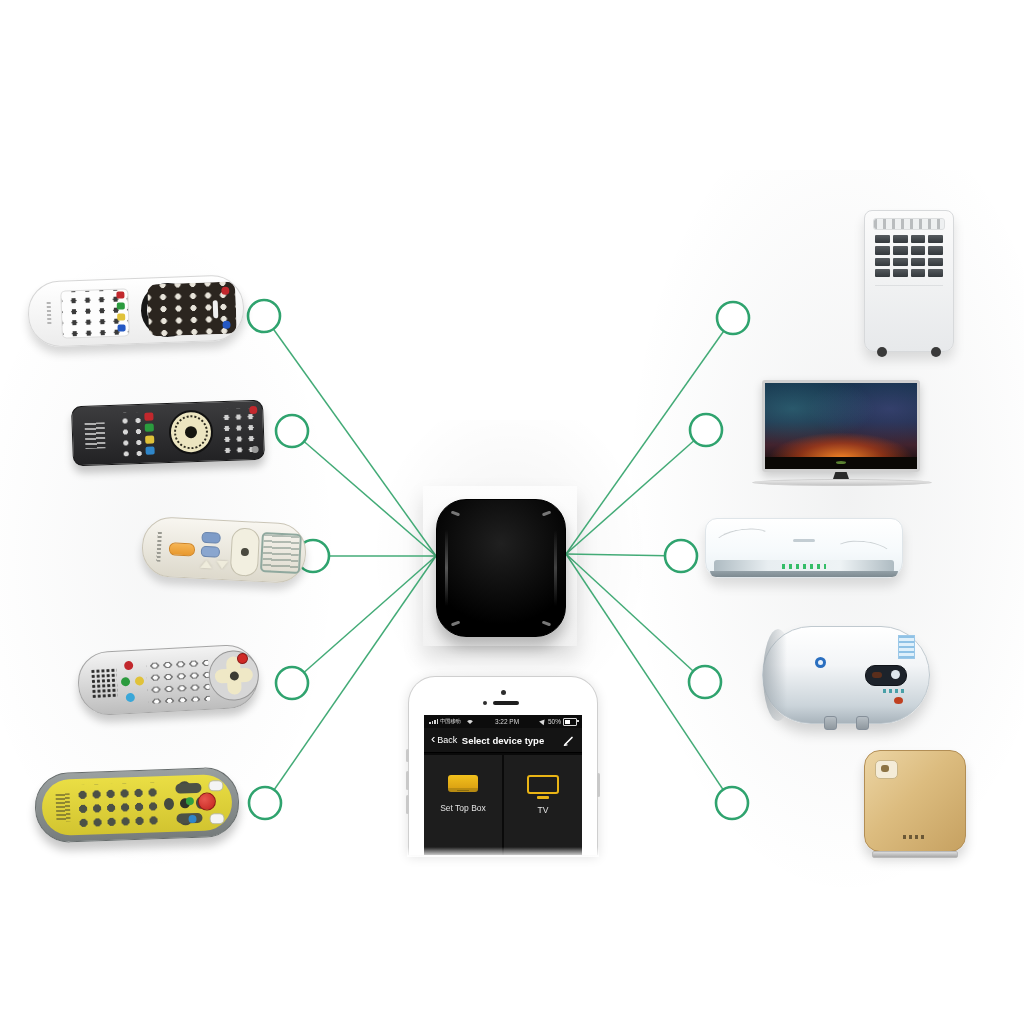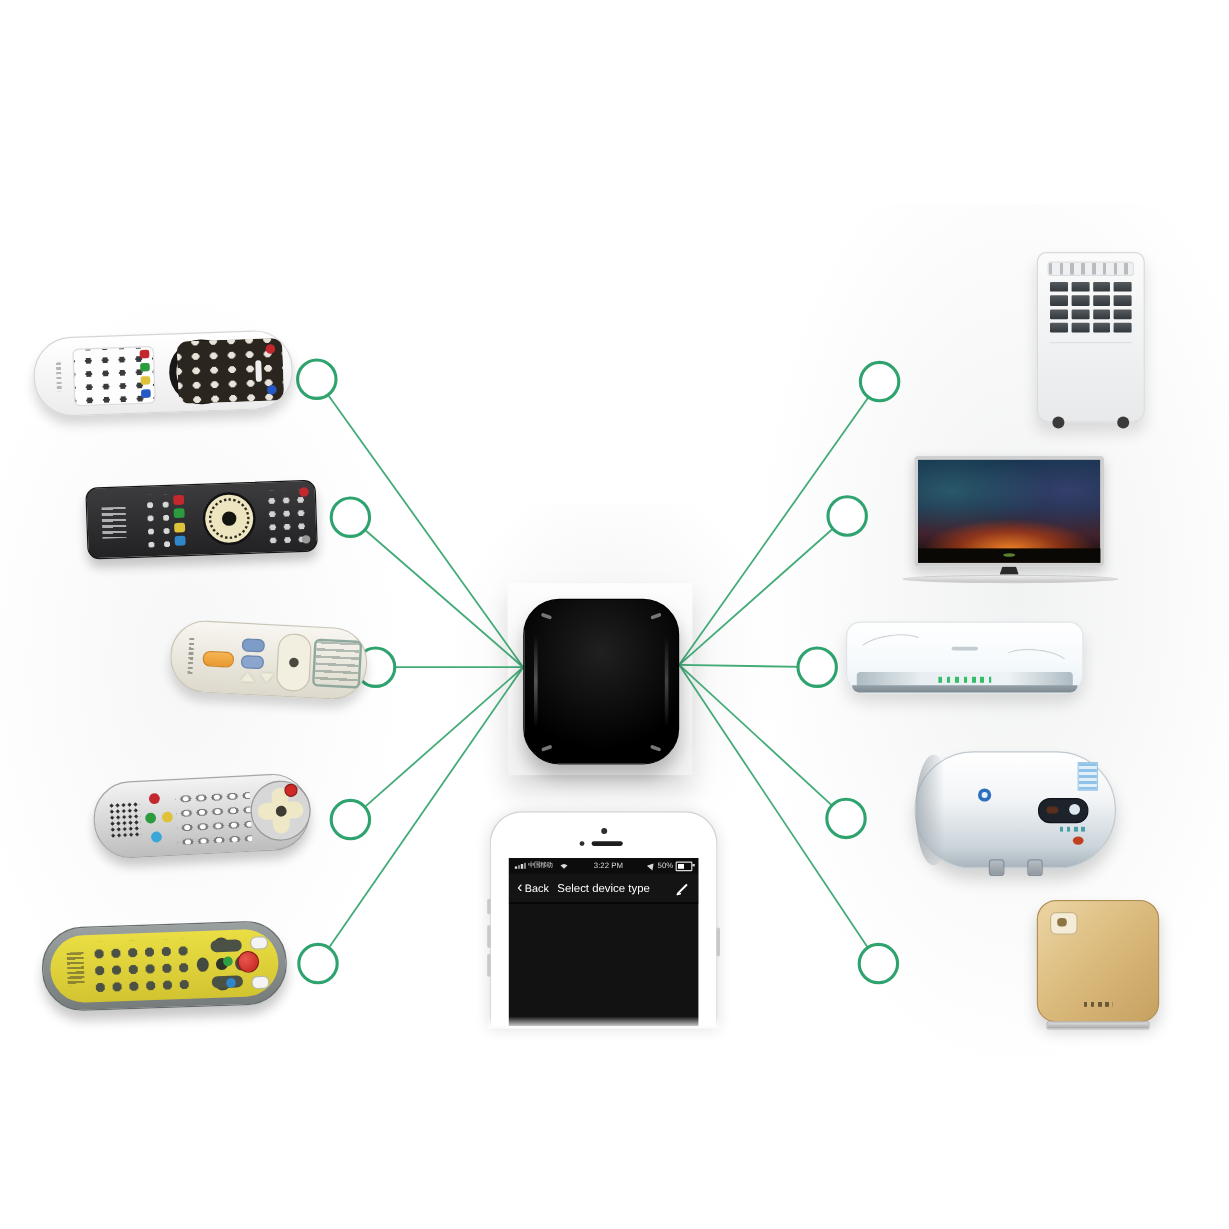--- a/index.html
+++ b/index.html
@@ -152,21 +152,21 @@
   .sigbars{display:flex;align-items:flex-end;gap:1px;}
   .sigbars i{display:block;width:1.5px;background:#d9d9d9;}
   .carrier{letter-spacing:-0.5px;transform:scale(.85);transform-origin:left center;white-space:nowrap;}
   .loc{width:0;height:0;border-left:3px solid transparent;border-right:3px solid transparent;border-bottom:5px solid #d9d9d9;transform:rotate(40deg);}
   .batt{position:relative;width:12px;height:6px;border:1px solid #d9d9d9;border-radius:1px;}
   .batt::before{content:"";position:absolute;left:1px;top:1px;bottom:1px;width:5px;background:#fff;}
   .batt::after{content:"";position:absolute;right:-3px;top:1px;width:2px;height:2px;background:#d9d9d9;}
   .navbar{position:relative;display:flex;align-items:center;height:24px;padding:0 7px;background:#141414;border-bottom:1px solid #000;}
   .back{display:flex;align-items:center;gap:2px;color:#fff;font-size:9px;}
   .back .chev{font-size:13px;line-height:10px;margin-top:-2px;}
-  .navtitle{position:absolute;left:0;right:0;text-align:center;color:#fff;font-size:9.5px;font-weight:normal;}
+  .navtitle{position:absolute;left:0;right:0;text-align:center;color:#fff;font-size:9.5px;font-weight:bold;}
   .editicon{margin-left:auto;z-index:1;}
   .content{display:flex;gap:2px;height:103px;background:#0a0a0a;padding-top:2px;}
   .tile{flex:1;background:#1d1d1d;display:flex;flex-direction:column;align-items:center;padding-top:20px;gap:11px;}
   .stb-icon{position:relative;width:30px;height:13px;border-radius:3px;
       background:linear-gradient(180deg,#f2c11d,#dca313);border-bottom:4px solid #b88b12;box-sizing:content-box;}
   .stb-icon::after{content:"";position:absolute;left:9px;bottom:-3px;width:12px;height:1.5px;background:#8a6d0e;}
   .tv-icon{position:relative;width:32px;height:19px;border:2px solid #e9b415;border-radius:3px;box-sizing:border-box;}
   .tv-icon::after{content:"";position:absolute;left:50%;bottom:-7px;width:12px;height:3px;margin-left:-6px;background:#e9b415;border-radius:1px;}
   .tile-label{color:#e2e2e2;font-size:8.5px;}
   .phone-fade{position:absolute;left:-2px;right:-2px;bottom:-2px;height:10px;
@@ -397,20 +397,30 @@
         <div class="back">
           <span class="chev">‹</span>
           <span>Back</span>
         </div>
         <div class="navtitle">Select device type</div>
         <svg class="editicon" width="13" height="13">
           <path d="M3 10.5 L10 3.5" stroke="#fff" stroke-width="1.7" stroke-linecap="round"></path>
           <path d="M2.4 11.4 L5 10.8" stroke="#fff" stroke-width="1.3" stroke-linecap="round"></path>
         </svg>
       </div>
+      <div class="content">
+        <div class="tile">
+          <div class="stb-icon"></div>
+          <div class="tile-label">Set Top Box</div>
+        </div>
+        <div class="tile">
+          <div class="tv-icon"></div>
+          <div class="tile-label">TV</div>
+        </div>
+      </div>
     </div>
     <div class="phone-fade"></div>
   </div>
 
   <div class="appliance a1 device">
     <div class="a1-ctrl"></div>
     <div class="a1-grille">
       <i></i>
         <i></i>
         <i></i>

